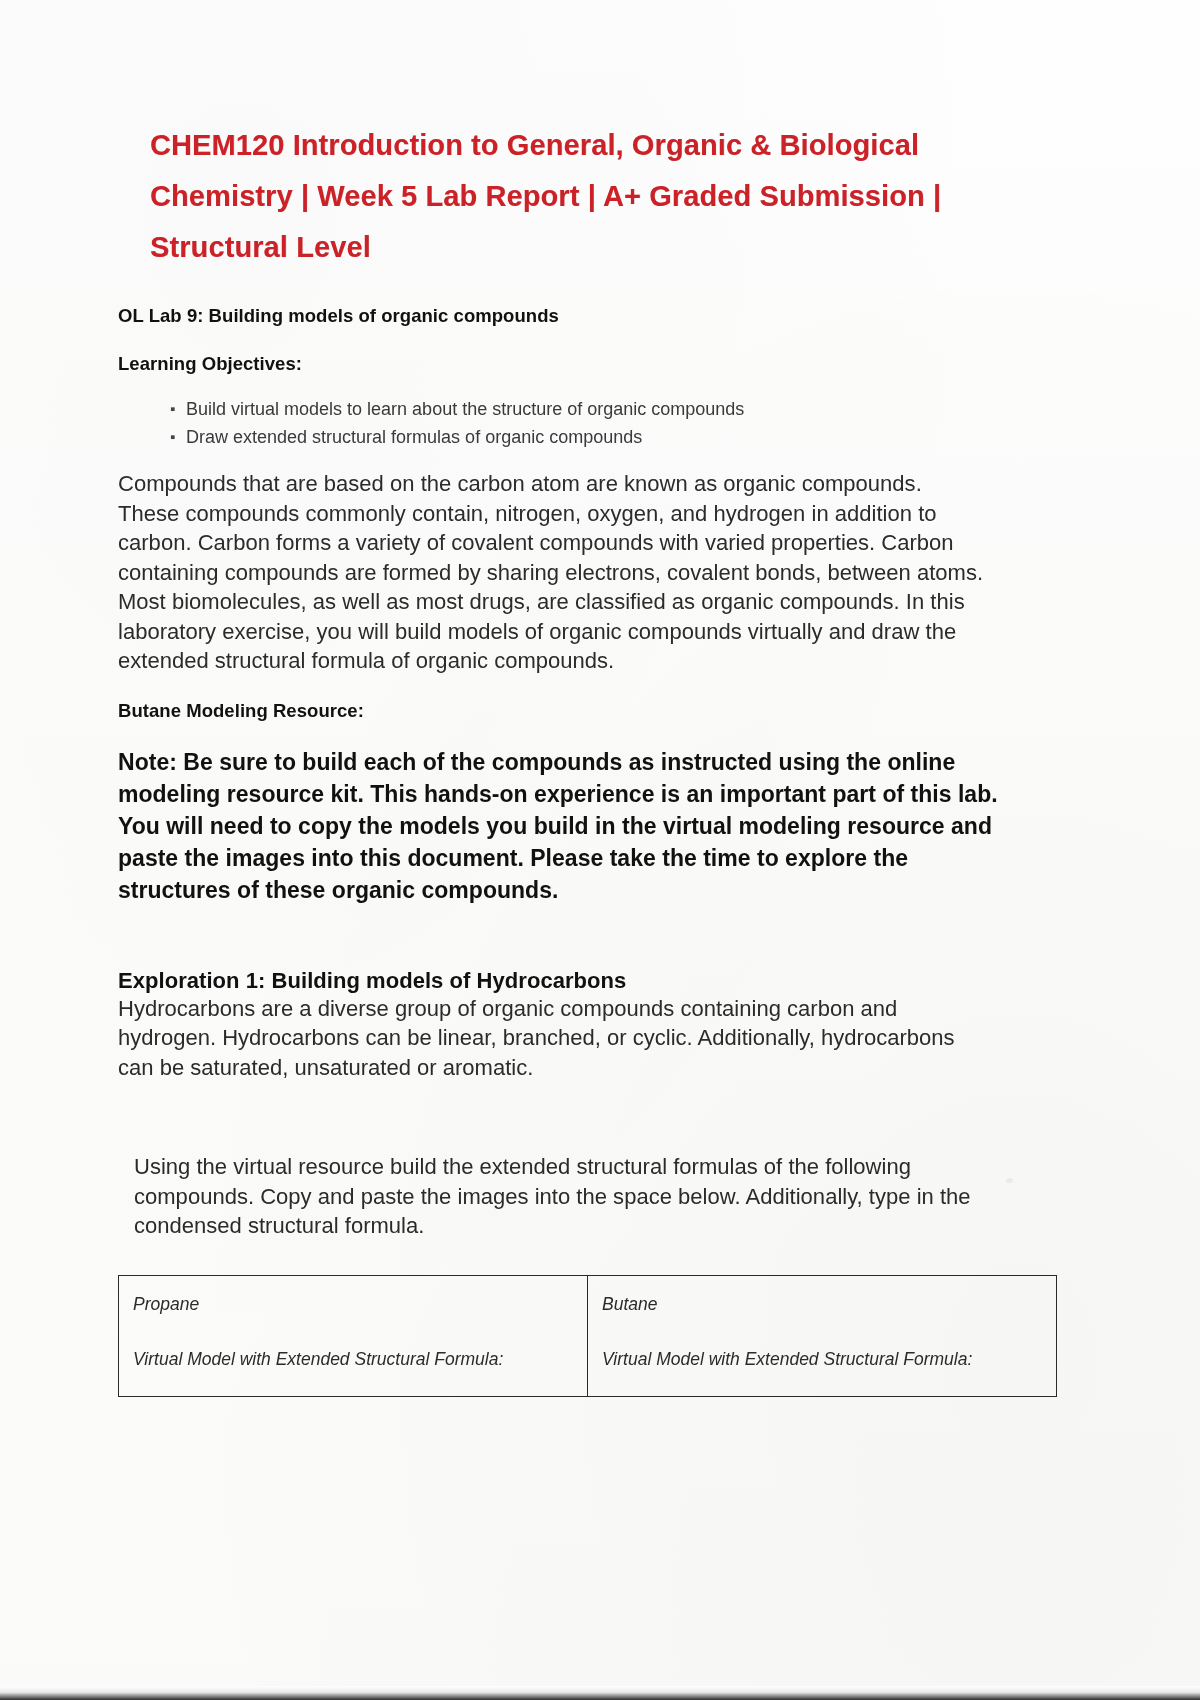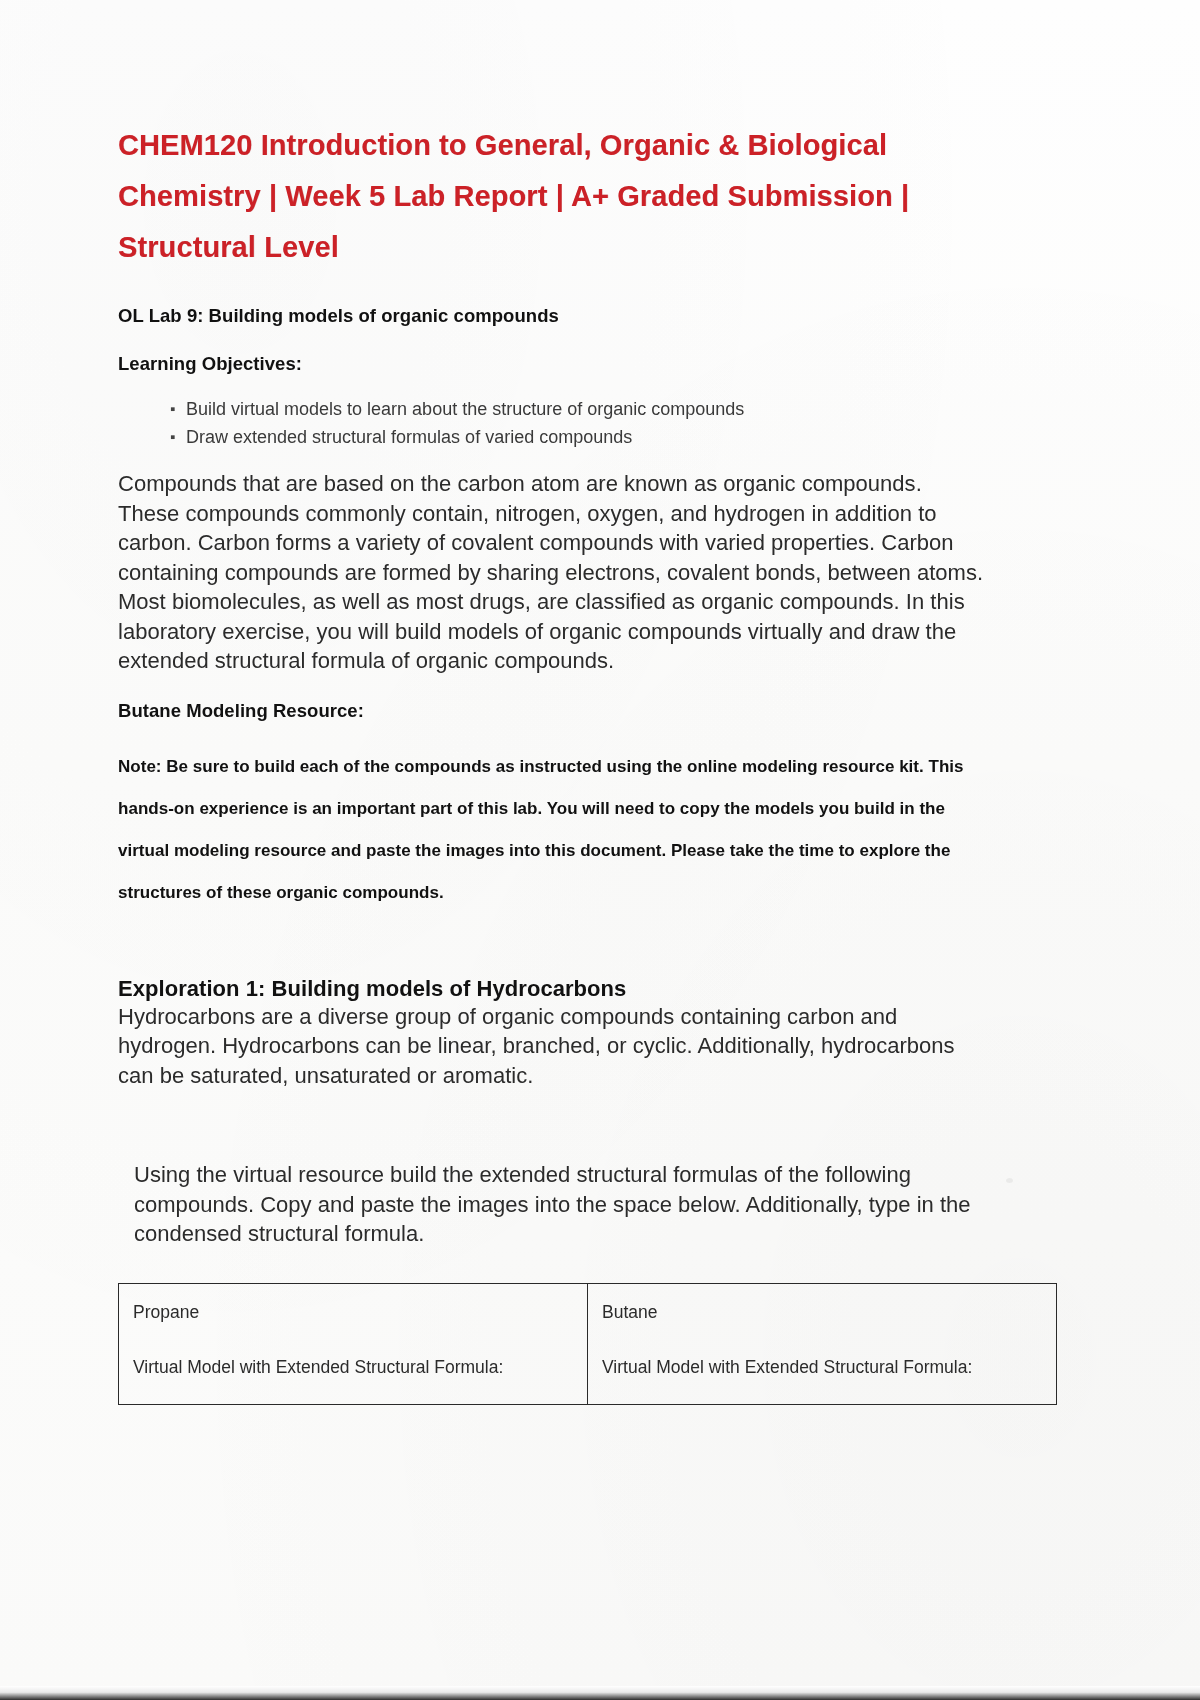--- a/index.html
+++ b/index.html
@@ -36,40 +36,40 @@
   
   .doc-title {
     font-size: 29px;
     font-weight: bold;
     line-height: 51px;
     color: #cc2127;
     letter-spacing: 0.1px;
     margin: 0 0 0 0;
     text-shadow: 0.4px 0.4px 0 rgba(140,20,25,0.28);
   }
-  .doc-title .tline { display: block; }
+  .doc-title .tline { display: block; margin-left: 32px; }
 
   
   .h-bold {
     font-weight: bold;
     font-size: 18.5px;
     line-height: 26px;
     color: #111;
     letter-spacing: 0.05px;
   }
   .body-text {
     font-size: 22px;
     line-height: 29.5px;
     color: #2b2b2b;
     letter-spacing: 0.02px;
   }
   .note-text {
     font-weight: bold;
-    font-size: 17px;
-    line-height: 42px;
+    font-size: 23px;
+    line-height: 32px;
     color: #111;
     letter-spacing: 0.02px;
   }
 
   .sp-22 { height: 22px; }
   .sp-18 { height: 18px; }
   .sp-14 { height: 14px; }
   .sp-30 { height: 30px; }
   .sp-54 { height: 54px; }
   .sp-62 { height: 62px; }
@@ -97,20 +97,21 @@
     text-align: left;
   }
   .bullet-label { flex: 1; }
 
   
   .tbl {
     width: 880px;
     border-collapse: collapse;
     table-layout: fixed;
     margin-top: 4px;
+    font-style: italic;
   }
   .tbl td {
     border: 1.6px solid #2a2a2a;
     vertical-align: top;
     padding: 14px 14px 0 14px;
     font-size: 17.5px;
     line-height: 29px;
     color: #2b2b2b;
     height: 106px;
   }
@@ -160,21 +161,21 @@
 
     <div class="sp-18"></div>
 
     <ul class="bullets">
       <li class="bullet-row">
         <span class="bullet-mark">▪</span>
         <span class="bullet-label">Build virtual models to learn about the structure of organic compounds</span>
       </li>
       <li class="bullet-row">
         <span class="bullet-mark">▪</span>
-        <span class="bullet-label">Draw extended structural formulas of varied compounds</span>
+        <span class="bullet-label">Draw extended structural formulas of organic compounds</span>
       </li>
     </ul>
 
     <div class="sp-18"></div>
 
     <p class="body-text" style="margin:0; width:870px;">Compounds that are based on the carbon atom are known as organic compounds. These compounds commonly contain, nitrogen, oxygen, and hydrogen in addition to carbon. Carbon forms a variety of covalent compounds with varied properties. Carbon containing compounds are formed by sharing electrons, covalent bonds, between atoms. Most biomolecules, as well as most drugs, are classified as organic compounds. In this laboratory exercise, you will build models of organic compounds virtually and draw the extended structural formula of organic compounds.</p>
 
     <div class="sp-22"></div>
 
     <div class="h-bold">Butane Modeling Resource:</div>

